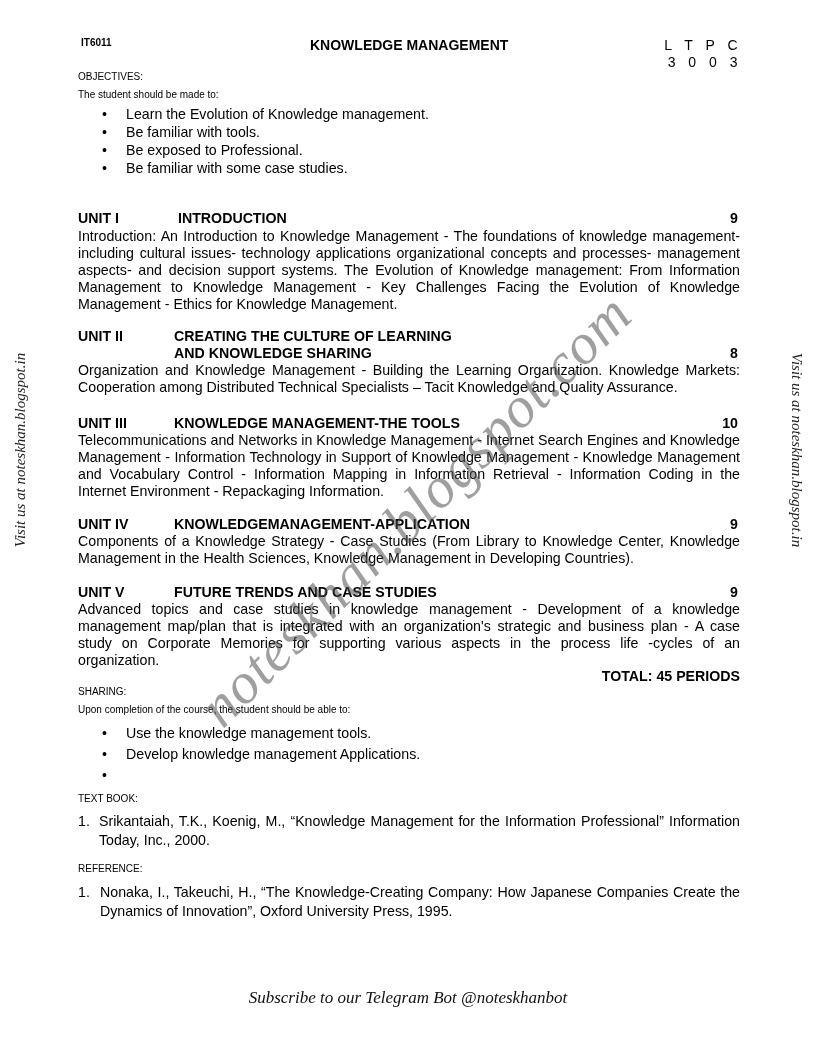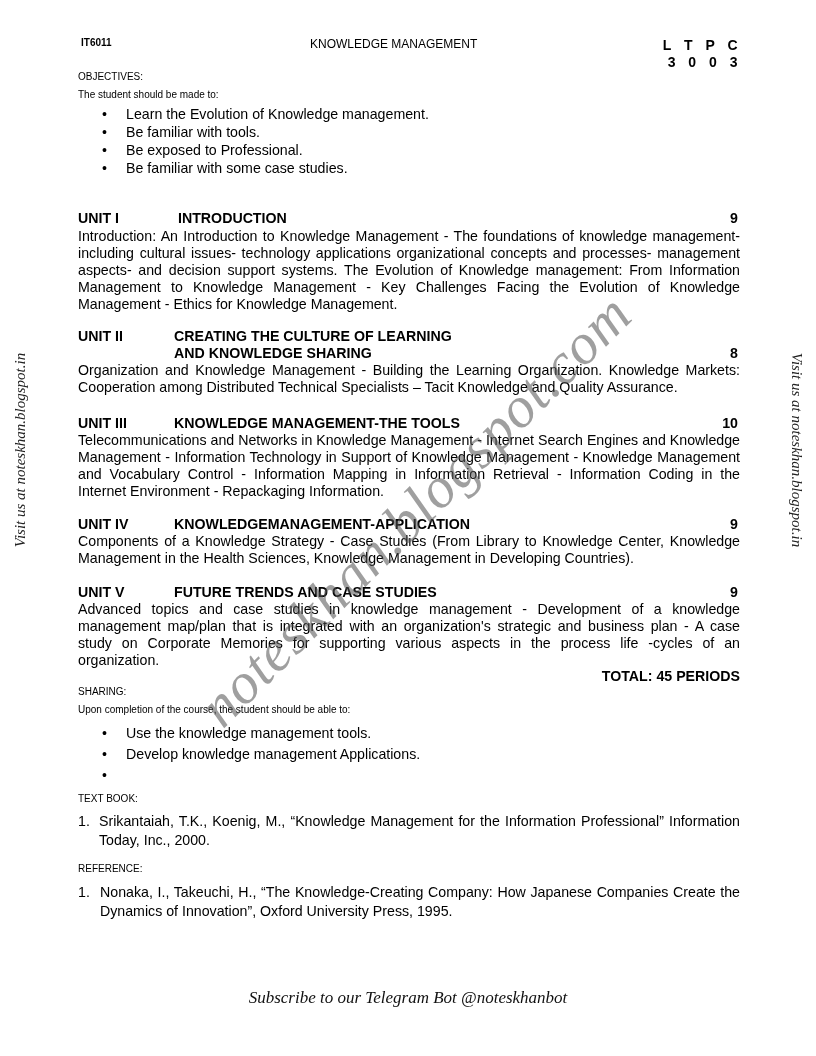--- a/index.html
+++ b/index.html
@@ -1,22 +1,22 @@
 <!DOCTYPE html>
 <html><head>
   <meta charset="utf-8">
   <style>
     html, body { margin: 0; padding: 0; background: #ffffff; }
     body { width: 816px; height: 1056px; position: relative; overflow: hidden;
            font-family: "Liberation Sans", sans-serif; color: #000; font-size: 14.2px; }
     .page { position: absolute; left: 78px; top: 0; width: 662px; }
     .just { text-align: justify; line-height: 17px; }
     .code { position: absolute; left: 3px; top: 37px; font-weight: bold; font-size: 10px; }
-    .title { position: absolute; left: 232px; top: 37px; font-weight: normal; font-size: 12px; }
-    .ltpc { position: absolute; right: 2px; top: 37px; font-weight: bold; font-size: 14px;
+    .title { position: absolute; left: 232px; top: 37px; font-weight: bold; font-size: 14px; }
+    .ltpc { position: absolute; right: 2px; top: 37px; font-weight: normal; font-size: 14px;
             text-align: right; line-height: 17px; letter-spacing: 4.5px; margin-right: -4px; }
     .sec-head { position: absolute; left: 0; font-weight: normal; font-size: 10px; }
     ul.bul { position: absolute; left: 0; margin: 0; padding: 0; list-style: none; }
     ul.bul li { position: relative; padding-left: 48px; height: 18px; line-height: 18px; }
     ul.bul li .dot { position: absolute; left: 24px; top: 0; }
     .unit-head { position: absolute; left: 0; width: 662px; font-weight: bold; }
     .unit-head .ulabel { position: absolute; left: 0; top: 0; }
     .unit-head .utitle { position: absolute; left: 96px; top: 0; line-height: 17px; }
     .unit-head .uhours { position: absolute; right: 2px; }
     .unit-body { position: absolute; left: 0; width: 662px; }

